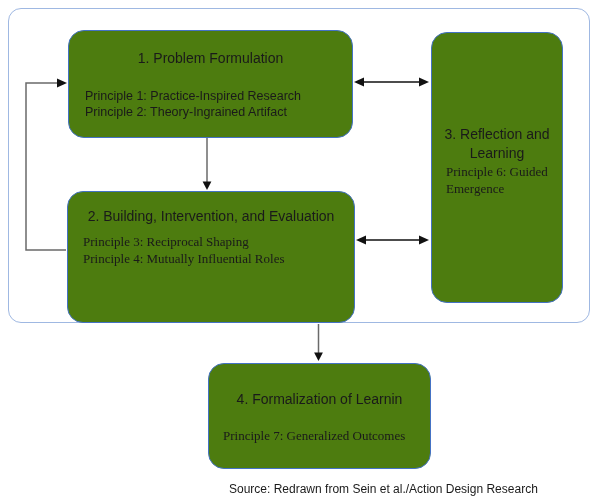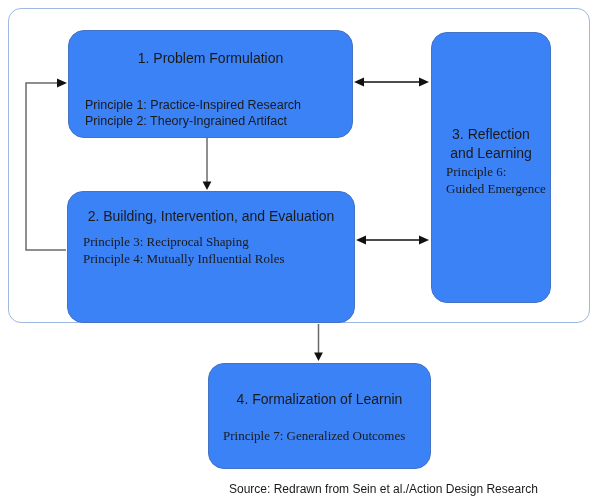--- a/index.html
+++ b/index.html
@@ -1,32 +1,32 @@
 <!DOCTYPE html>
 <html style="--box-border: #4472C4; --outer-border: #9FB8E2; --loop-line: #6a6a6a; --arrow: #111111; --text: #1a1a1a;"><head>
 <meta charset="utf-8">
 <style>
   html,body{margin:0;padding:0;background:#ffffff;}
   .canvas{position:relative;width:600px;height:501px;background:#fff;overflow:hidden;
           font-family:"Liberation Sans",sans-serif;color:var(--text,#1a1a1a);}
   .outer{position:absolute;left:8px;top:8px;width:582px;height:315px;box-sizing:border-box;
          border:1.4px solid var(--outer-border,#9FB8E2);border-radius:13px;background:#fff;}
-  .box{position:absolute;box-sizing:border-box;background:#3b82f6;
+  .box{position:absolute;box-sizing:border-box;background:#4d7c0f;
        border:1.7px solid var(--box-border,#4472C4);border-radius:16px;}
   .box1{left:68px;top:30px;width:285px;height:108px;}
   .box2{left:67px;top:191px;width:288px;height:132px;}
-  .box3{left:431px;top:32px;width:120px;height:271px;}
+  .box3{left:431px;top:32px;width:132px;height:271px;}
   .box4{left:208px;top:363px;width:223px;height:106px;}
   .btitle{font-size:14px;text-align:center;white-space:nowrap;}
   .box1 .btitle{margin-top:19px;}
   .box2 .btitle{margin-top:16px;}
   .box3 .btitle{margin-top:92px;line-height:19px;padding:0 12px;white-space:normal;}
   .box4 .btitle{margin-top:27px;}
   .principles{white-space:nowrap;}
-  .box1 .principles{margin-top:31px;padding-left:16px;font-size:12.5px;line-height:16px;}
+  .box1 .principles{margin-top:22px;padding-left:16px;font-size:12.5px;line-height:16px;}
   .serifp{font-family:"Liberation Serif",serif;font-size:13px;line-height:17px;}
   .box2 .principles{margin-top:9px;padding-left:15px;}
   .box3 .principles{margin-top:0;padding:0 4px 0 14px;white-space:normal;}
   .box4 .principles{margin-top:20px;padding-left:14px;}
   .overlay{position:absolute;left:0;top:0;pointer-events:none;}
   .dline{stroke:var(--arrow,#111111);stroke-width:1.6;}
   .gline{stroke:var(--loop-line,#6a6a6a);stroke-width:1.5;fill:none;}
   .head{fill:var(--arrow,#111111);stroke:none;}
   .caption{position:absolute;left:197px;top:482px;font-size:12px;margin-left:32px;}
 </style>

